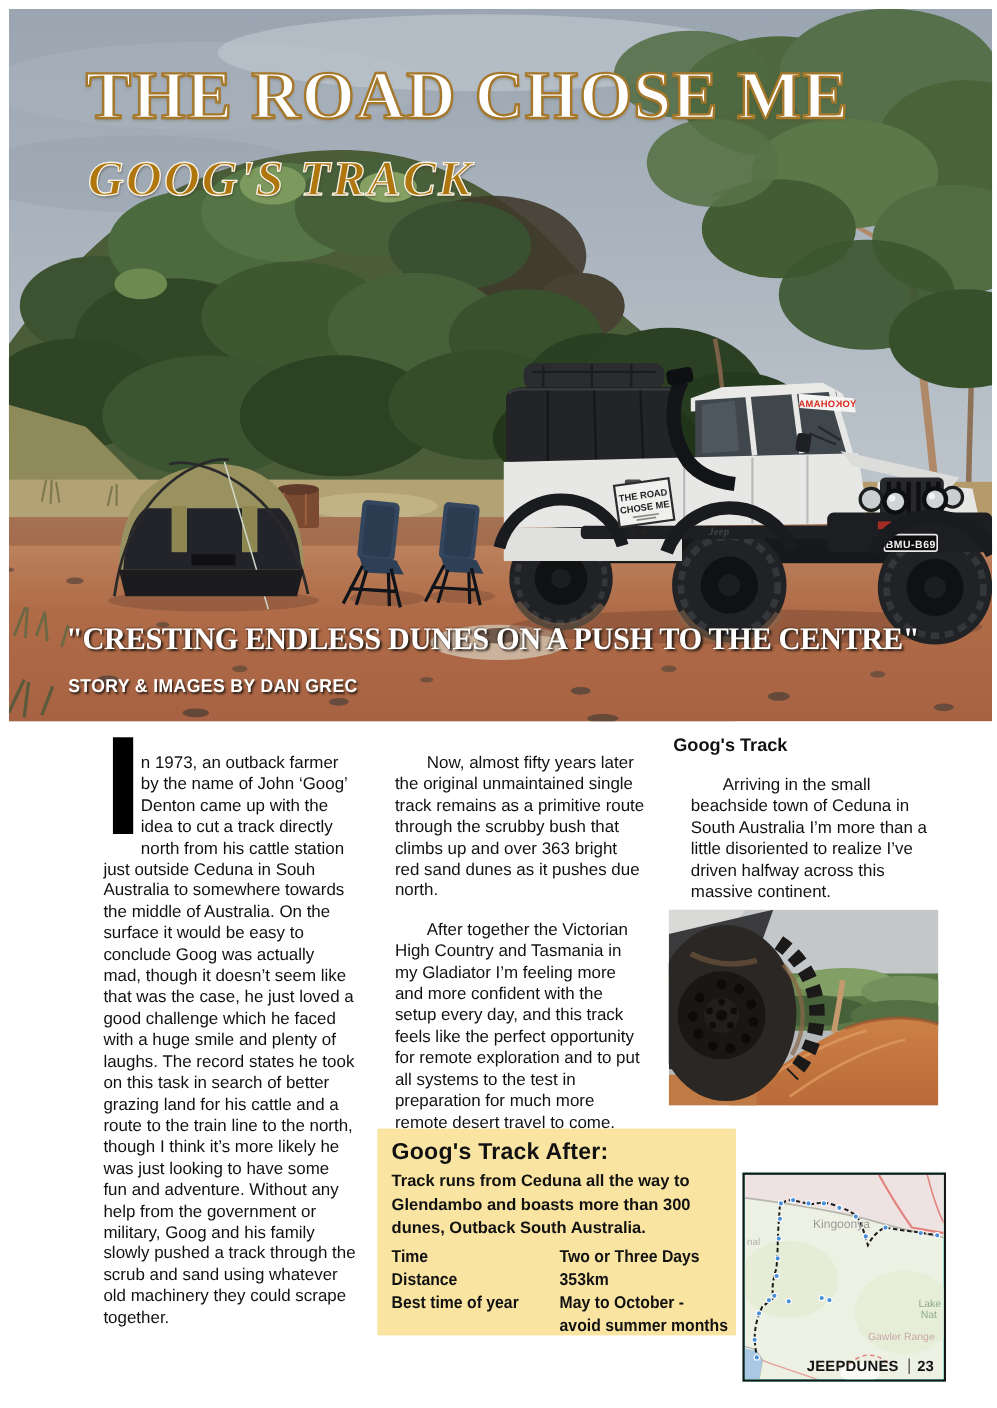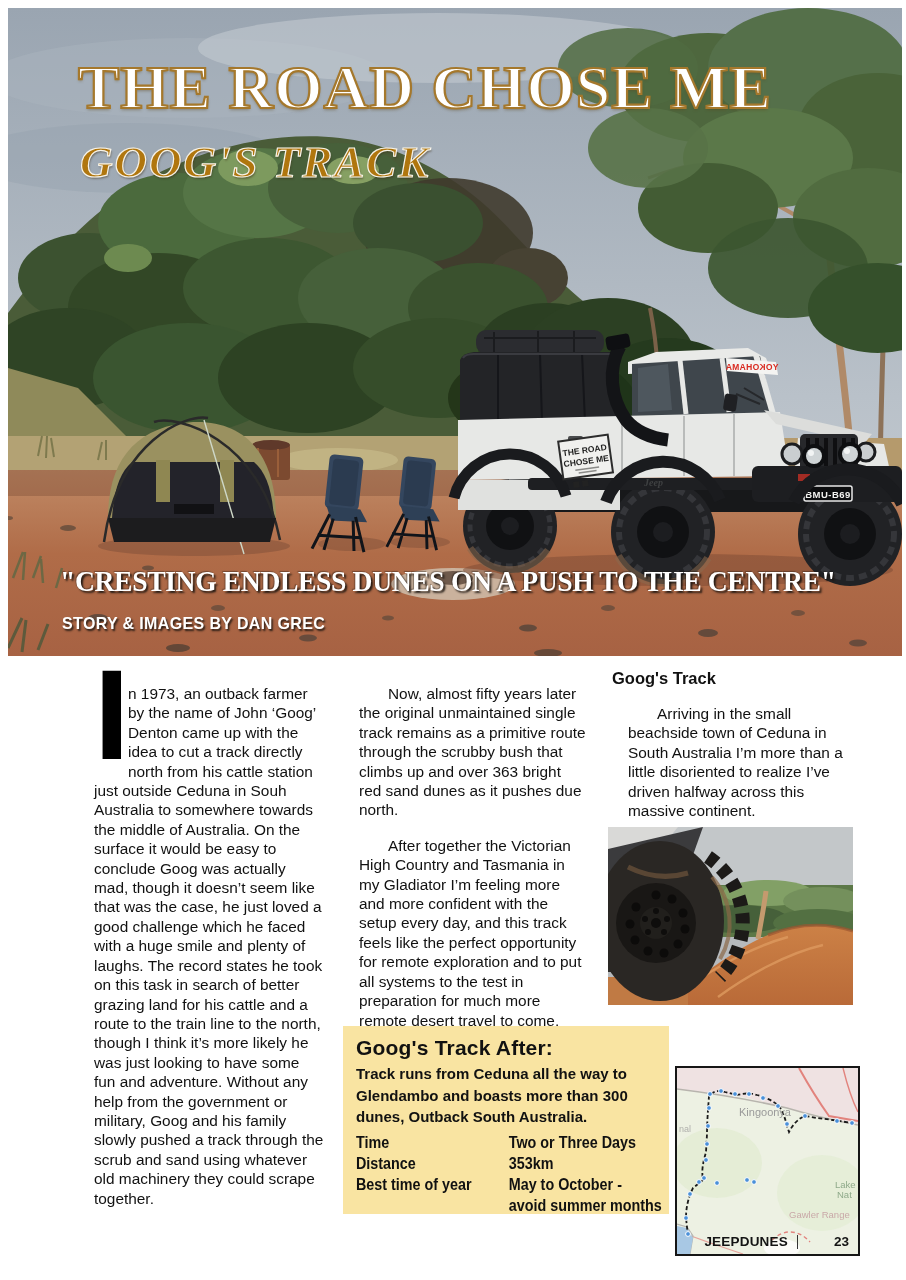--- a/index.html
+++ b/index.html
@@ -24,21 +24,21 @@
   .facts-intro{font-size:15px;font-weight:700;line-height:21.5px;margin:0 0 4px 0;}
   .facts-rows{transform:scaleX(.92);transform-origin:left top;width:352px;font-weight:700;font-size:15.6px;line-height:21px;}
   .f-row{display:flex;}
   .f-label{width:166px;flex:none;}
   .f-value{flex:1;white-space:pre-line;}
   .map{position:absolute;left:675px;top:1026px;width:181px;height:186px;border:2.5px solid #161616;overflow:hidden;background:#5eead4;margin-top:40px;}
   .footer{position:absolute;top:1234px;right:57px;font-size:13.5px;color:#141414;display:flex;align-items:center;}
   .footer .b1{font-weight:800;letter-spacing:.2px;}
   .footer .b2{font-weight:700;letter-spacing:.2px;}
   .footer .sep{display:inline-block;width:1px;height:14px;background:#333;margin:0 7px 0 9px;}
-  .footer .pg{font-weight:600;margin-left:29px;}
+  .footer .pg{font-weight:600;}
 </style>
 </head>
 <body>
 
 <div class="page">
 
   <div class="hero">
     <svg width="894" height="648" viewBox="0 0 894 648">
       <defs>
         <linearGradient id="skyg" x1="0" y1="0" x2="0" y2="1">

